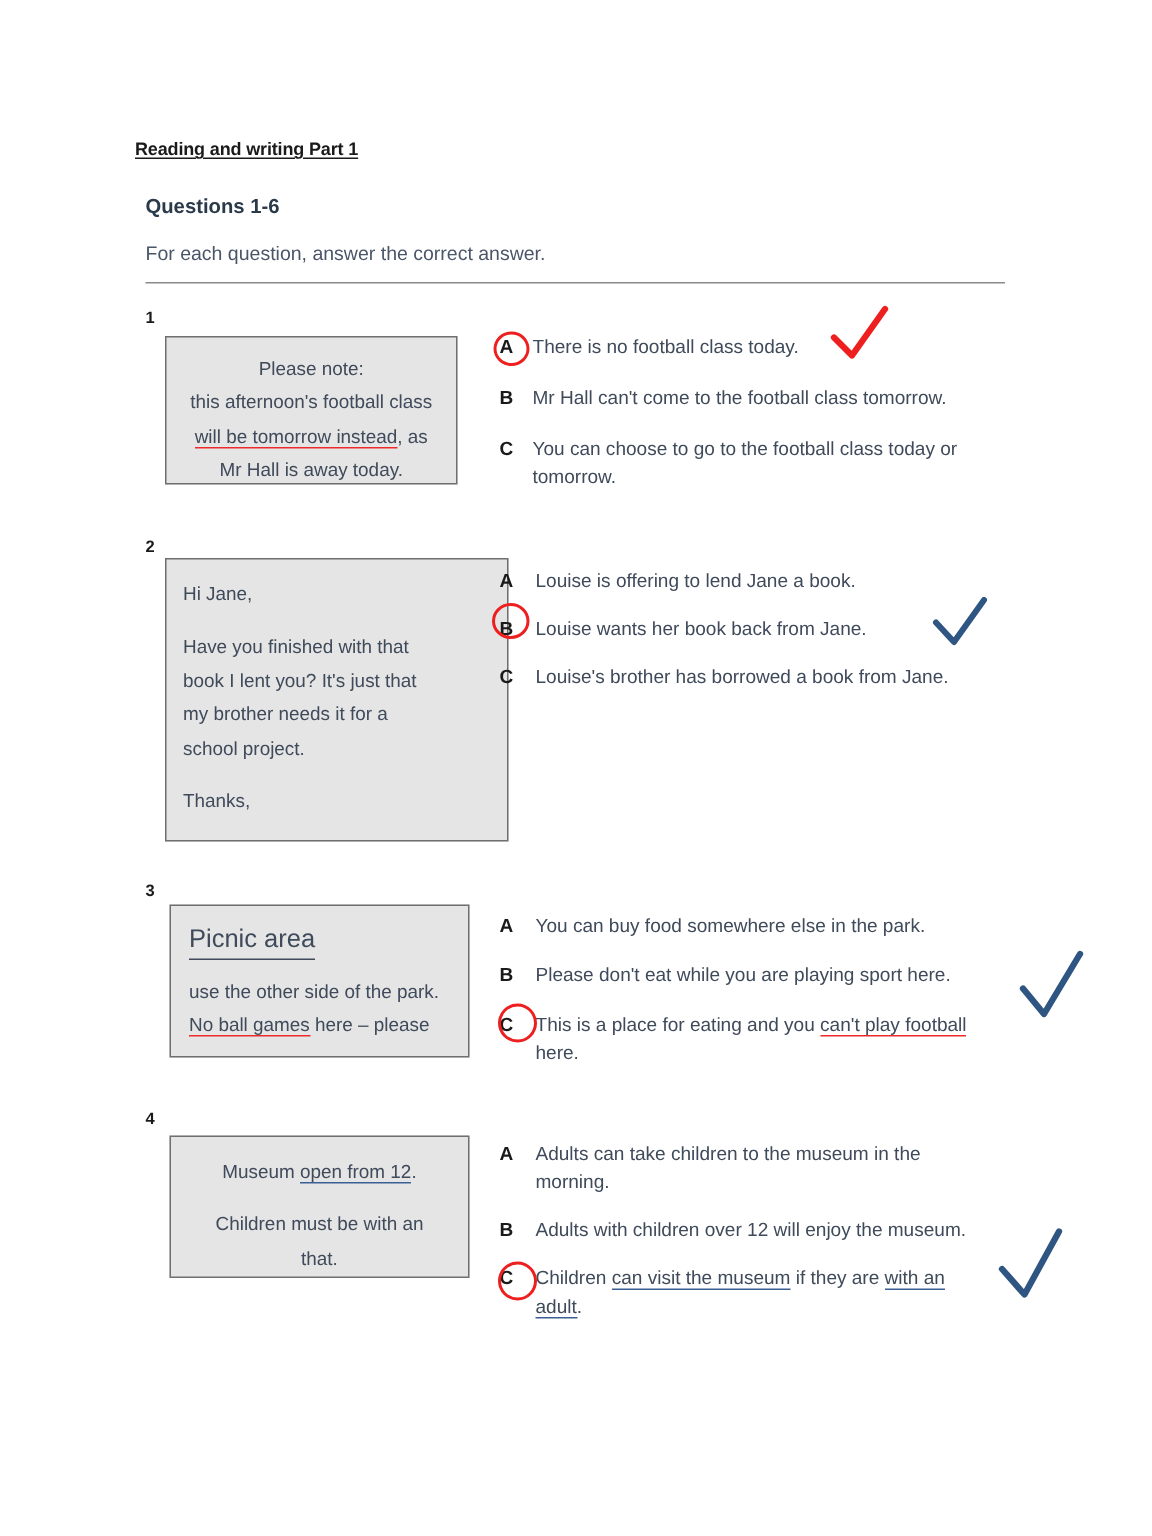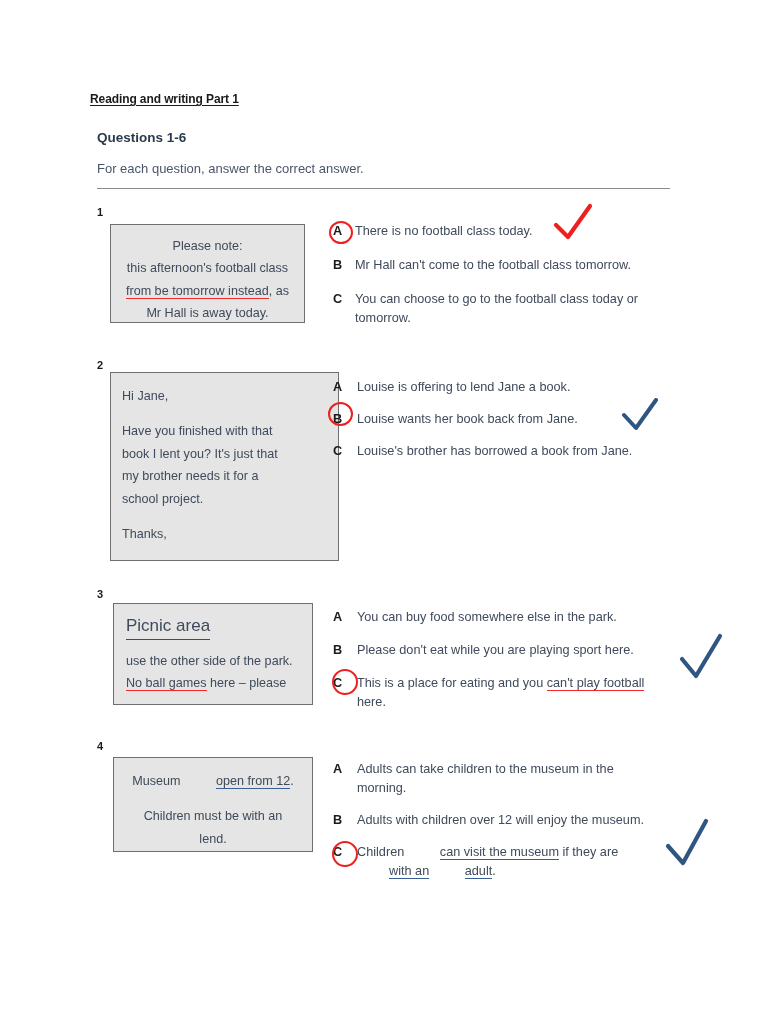--- a/index.html
+++ b/index.html
@@ -88,21 +88,20 @@
     margin-bottom: 10px;
   }
 
   .u-red {
     border-bottom: 1.6px solid #ee2a2a;
     padding-bottom: 0px;
   }
   .u-blue {
     border-bottom: 1.4px solid #3a5f95;
     padding-bottom: 0px;
-    margin-left: 32px;
   }
 
   
   .options {
     position: absolute;
     font-size: 12.7px;
     color: #3f4a5a;
   }
   .opt {
     position: relative;
@@ -134,21 +133,21 @@
   <div class="doc-title">Reading and writing Part 1</div>
   <div class="questions-label">Questions 1-6</div>
   <div class="instruction">For each question, answer the correct answer.</div>
   <div class="rule"></div>
 
   <div class="qnum" style="left:97px; top:206px;">1</div>
 
   <div class="promptbox center" style="left:110px; top:224px; width:195px; height:99px; padding:10px 8px 0 8px;">
     <p><span>Please note:</span></p>
     <p><span>this afternoon's football class</span></p>
-    <p><span class="u-red">from be tomorrow instead</span><span>, as</span></p>
+    <p><span class="u-red">will be tomorrow instead</span><span>, as</span></p>
     <p><span>Mr Hall is away today.</span></p>
   </div>
 
   <div class="options" style="left:333px; top:222px; width:335px;">
     <div class="opt" style="margin-bottom:15px;">
       <span class="letter">A</span>
       <span>There is no football class today.</span>
     </div>
     <div class="opt" style="margin-bottom:15px;">
       <span class="letter">B</span>
@@ -231,21 +230,21 @@
       <path d="M3 26 L17 43 L41 3" stroke="#2f5582" stroke-width="4.2" stroke-linecap="round" stroke-linejoin="round"></path>
     </svg>
   </div>
 
   <div class="qnum" style="left:97px; top:740px;">4</div>
 
   <div class="promptbox center" style="left:113px; top:757px; width:200px; height:95px; padding:12px 8px 0 8px;">
     <p><span>Museum </span><span class="u-blue">open from 12</span><span>.</span></p>
     <div class="gap"></div>
     <p><span>Children must be with an</span></p>
-    <p><span>lend.</span></p>
+    <p><span>that.</span></p>
   </div>
 
   <div class="options" style="left:333px; top:760px; width:325px;">
     <div class="opt" style="margin-bottom:13px; padding-left:24px;">
       <span class="letter">A</span>
       <span>Adults can take children to the museum in the morning.</span>
     </div>
     <div class="opt" style="margin-bottom:13px; padding-left:24px;">
       <span class="letter">B</span>
       <span>Adults with children over 12 will enjoy the museum.</span>

